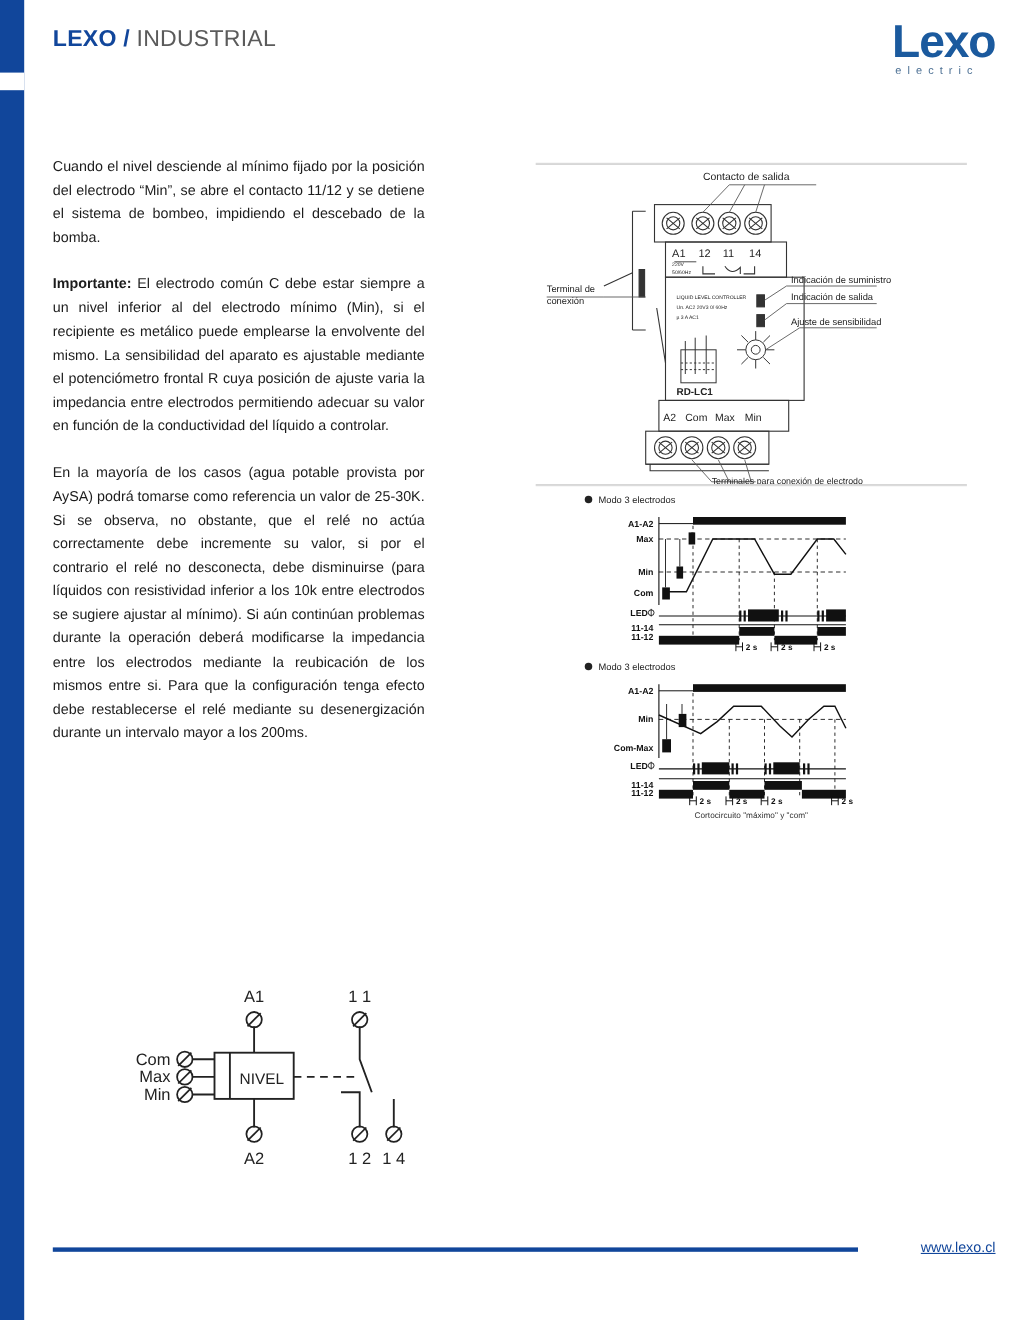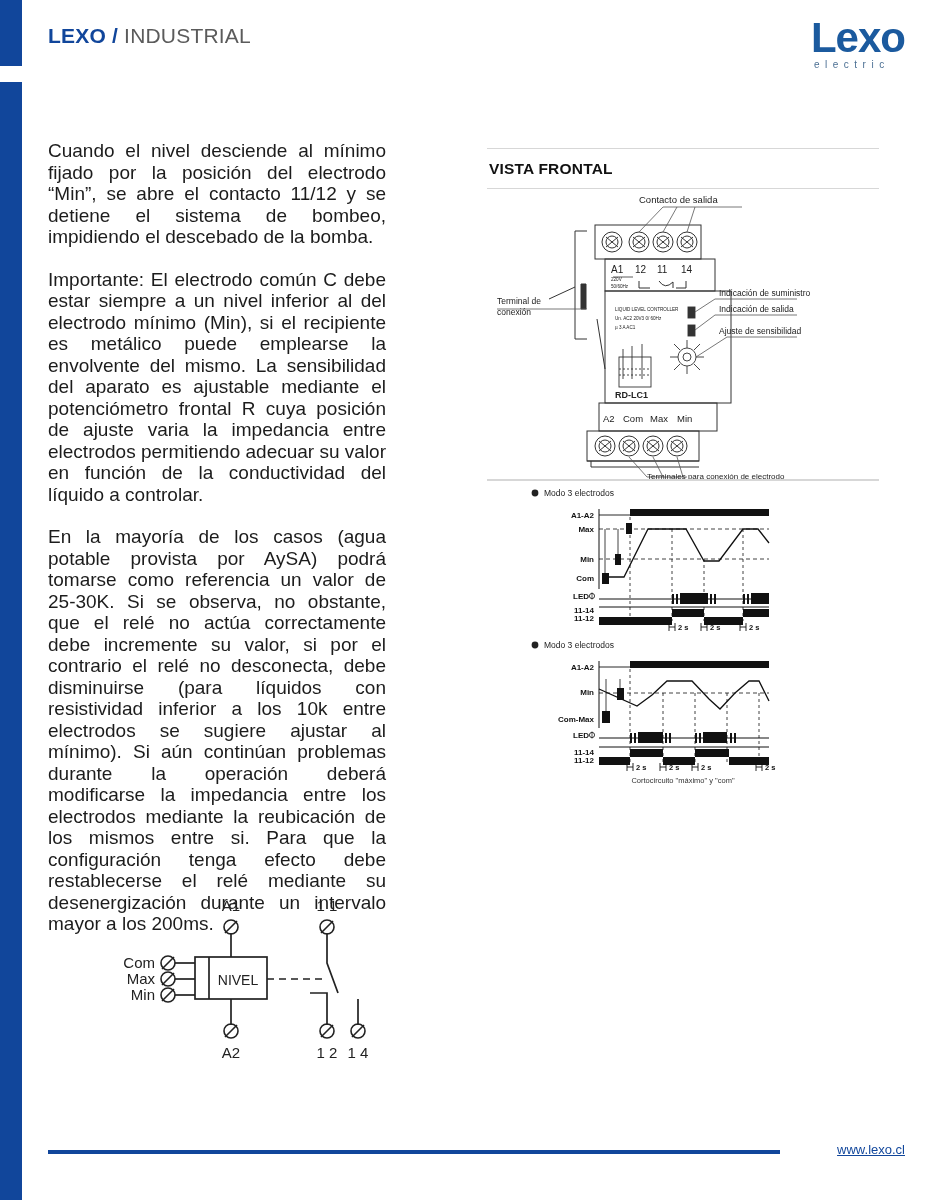--- a/index.html
+++ b/index.html
@@ -23,36 +23,36 @@
   .brand .b1 { font-weight:bold; color:#11469b; }
   .brand .b2 { font-weight:bold; color:#11469b; }
   .brand .b3 { font-weight:normal; color:#5b5b5b; }
 
   .logo { position:absolute; right:22px; top:18px; text-align:left; }
   .logo-main { font-size:42px; font-weight:bold; color:#1b5a9e; line-height:.95; letter-spacing:-1px; }
   .logo-sub { font-size:10px; color:#4b6f93; letter-spacing:5.5px; margin-top:1px; margin-left:3px; }
 
   
   .col-left { position:absolute; left:48px; top:140px; width:338px; }
-  .para { font-size:19px; line-height:21.5px; text-align:justify; margin:0 0 21px 0; color:#1c1c1c; }
-  .para b { font-weight:normal; }
+  .para { font-size:13px; line-height:21.5px; text-align:justify; margin:0 0 21px 0; color:#1c1c1c; }
+  .para b { font-weight:bold; }
 
   
   .col-right { position:absolute; left:487px; top:148px; width:392px; }
   .sect { position:relative; }
   .sect + .sect { margin-top:0; }
   .rule { height:1px; background:#d7d7d7; width:100%; }
   .sect-title { font-size:15.5px; font-weight:bold; letter-spacing:.2px; padding:11px 2px 10px 2px; color:#111; }
 
   
   .figure { width:100%; }
   svg { display:block; }
 
   
-  .footer { position:absolute; left:0; bottom:38px; width:927px; height:20px; }
+  .footer { position:absolute; left:0; bottom:54px; width:927px; height:20px; }
   .footer-line { position:absolute; left:48px; top:8px; height:4px; width:732px; background:#11469b; }
   .footer-url { position:absolute; right:22px; top:0px; font-size:13px; color:#11469b; }
 </style>
 </head>
 <body>
 
 <div class="rail">
   <div class="rail-notch"></div>
 </div>
 
@@ -69,21 +69,20 @@
 <div class="col-left">
   <p class="para">Cuando el nivel desciende al mínimo fijado por la posición del electrodo “Min”, se abre el contacto 11/12 y se detiene el sistema de bombeo, impidiendo el descebado de la bomba.</p>
   <p class="para"><b>Importante:</b><span> El electrodo común C debe estar siempre a un nivel inferior al del electrodo mínimo (Min), si el recipiente es metálico puede emplearse la envolvente del mismo. La sensibilidad del aparato es ajustable mediante el potenciómetro frontal R cuya posición de ajuste varia la impedancia entre electrodos permitiendo adecuar su valor en función de la conductividad del líquido a controlar.</span></p>
   <p class="para">En la mayoría de los casos (agua potable provista por AySA) podrá tomarse como referencia un valor de 25-30K. Si se observa, no obstante, que el relé no actúa correctamente debe incremente su valor, si por el contrario el relé no desconecta, debe disminuirse (para líquidos con resistividad inferior a los 10k entre electrodos se sugiere ajustar al mínimo). Si aún continúan problemas durante la operación deberá modificarse la impedancia entre los electrodos mediante la reubicación de los mismos entre si. Para que la configuración tenga efecto debe restablecerse el relé mediante su desenergización durante un intervalo mayor a los 200ms.</p>
 </div>
 
 <div class="col-right">
 
   <div class="sect">
     <div class="rule"></div>
-    <div class="sect-title">VISTA FRONTAL</div>
     <div class="rule"></div>
 
     <div class="figure">
       <svg viewBox="0 0 392 290" width="392" height="290">
         <g stroke="#333" fill="none" stroke-width="1">
 
           <path d="M88 42 L88 150 M88 42 L100 42 M88 150 L100 150"></path>
           <path d="M94 95 L94 120 L99 120 L99 95 Z" fill="#333" stroke="#333"></path>
           <path d="M62 110 L88 98" stroke="#333"></path>
           <path d="M110 130 L118 180"></path>

